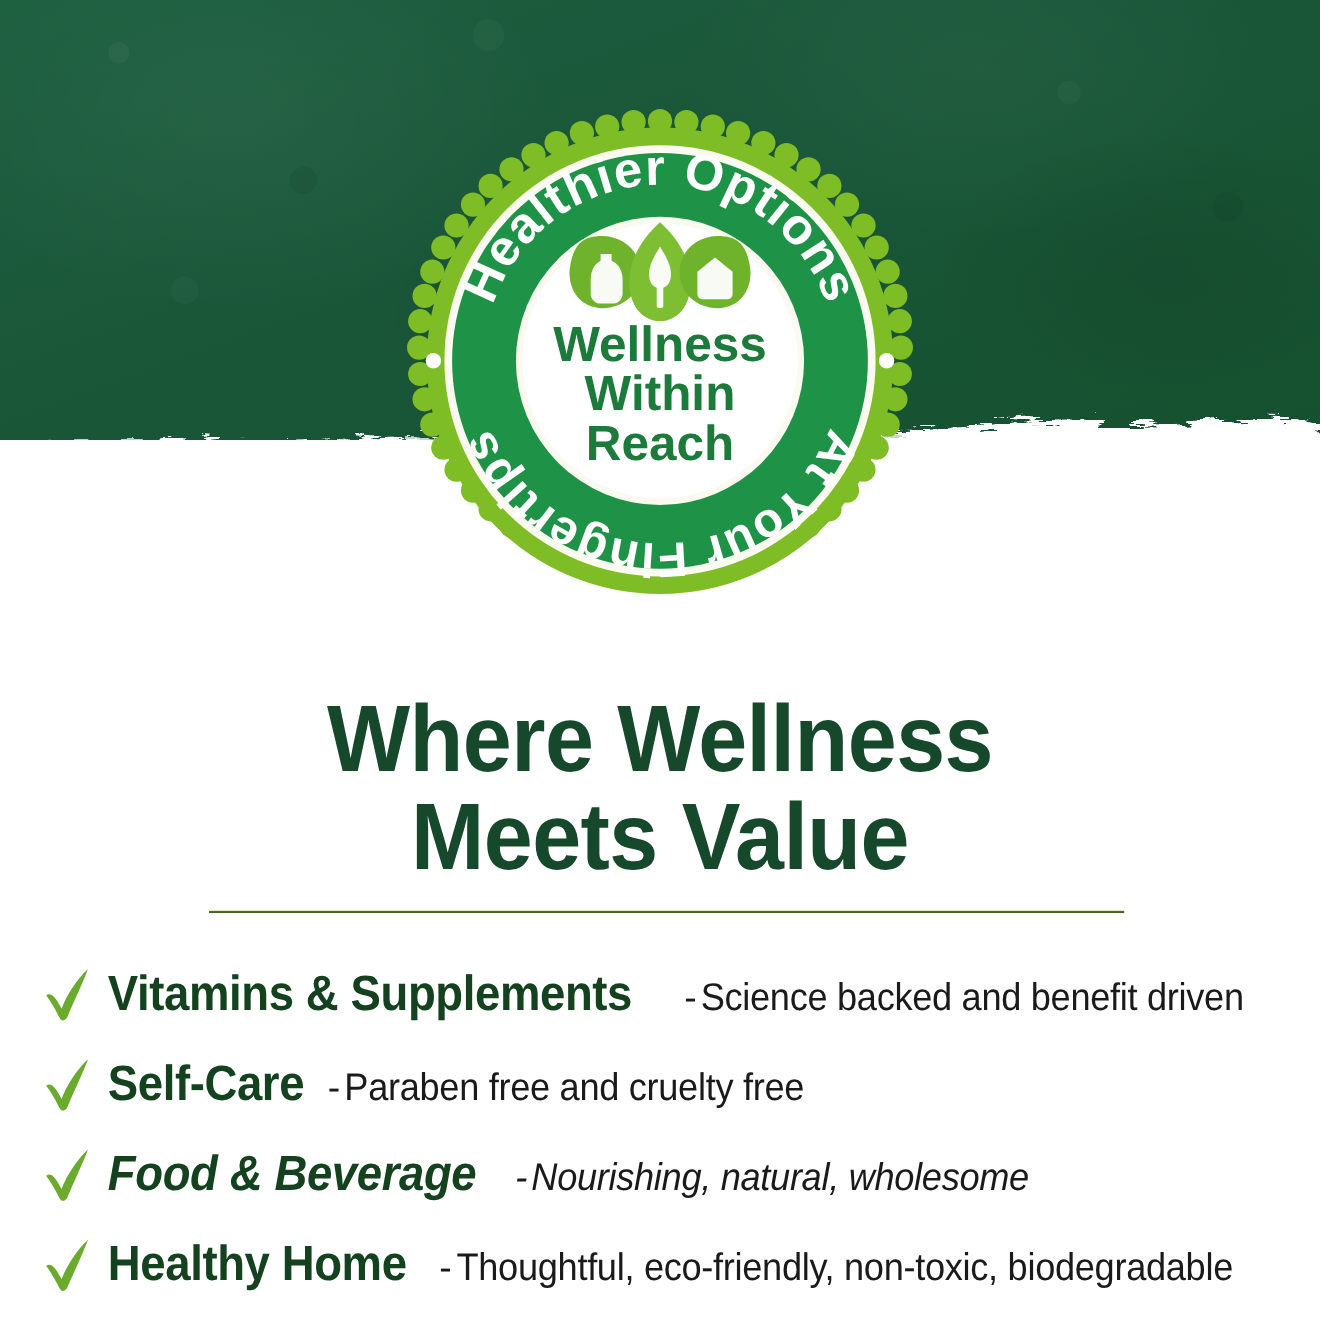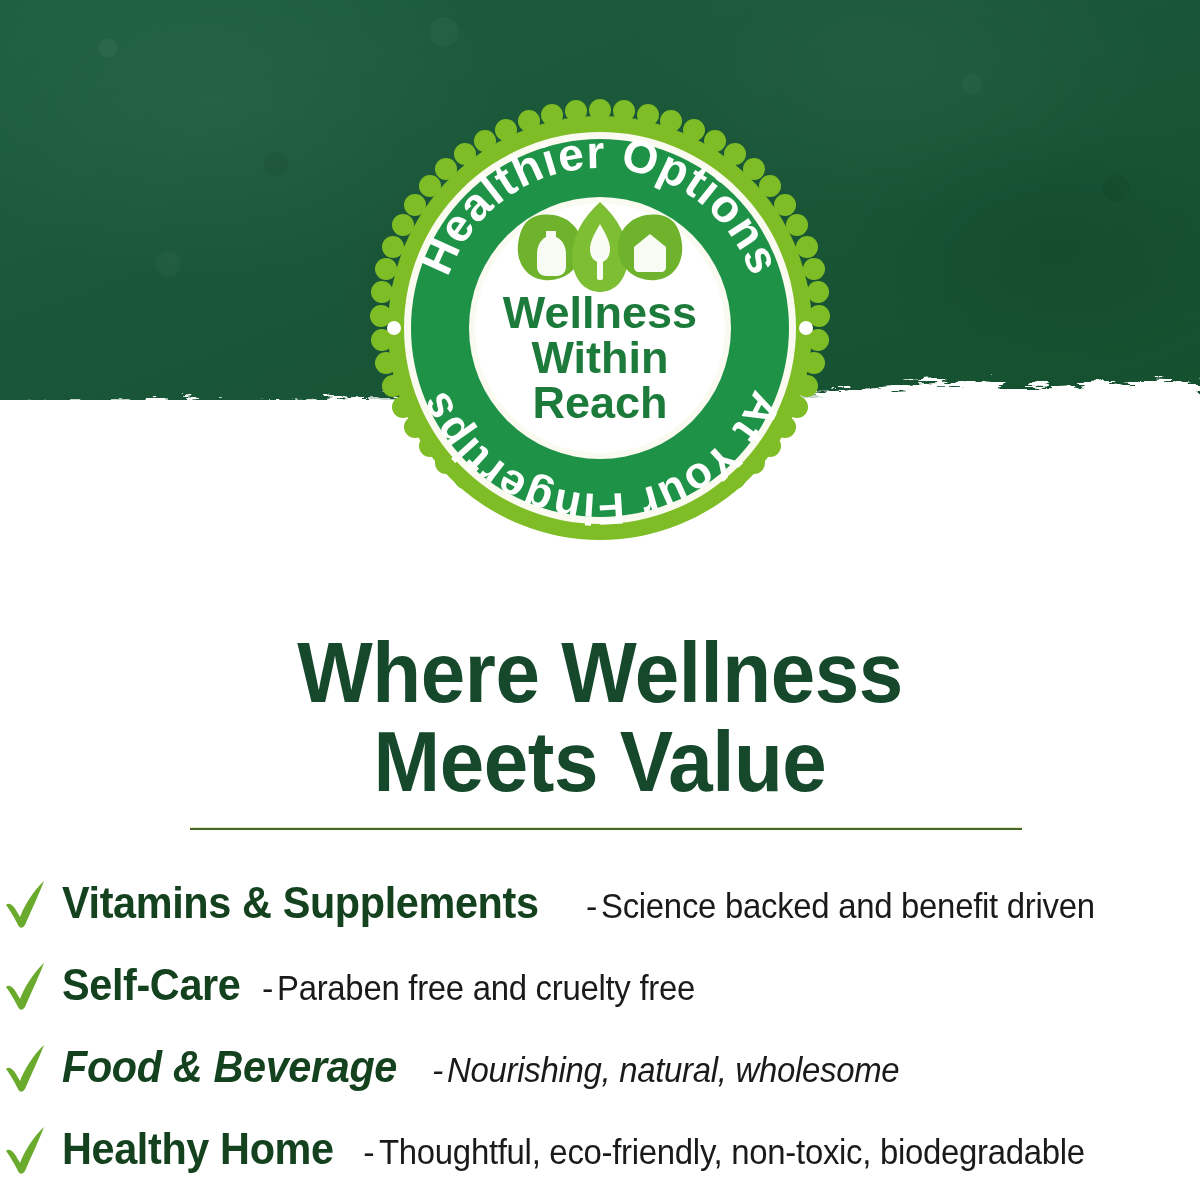--- a/index.html
+++ b/index.html
@@ -101,20 +101,21 @@
     position: absolute;
     left: 0;
     top: 866px;
     width: 1200px;
   }
   .bullet-row {
     position: relative;
     height: 74px;
     display: flex;
     align-items: center;
+    padding-left: 36px;
     box-sizing: border-box;
     text-align: center;
   }
   .check-icon {
     flex: 0 0 auto;
     width: 52px;
     height: 56px;
     margin-right: 10px;
     display: block;
   }

